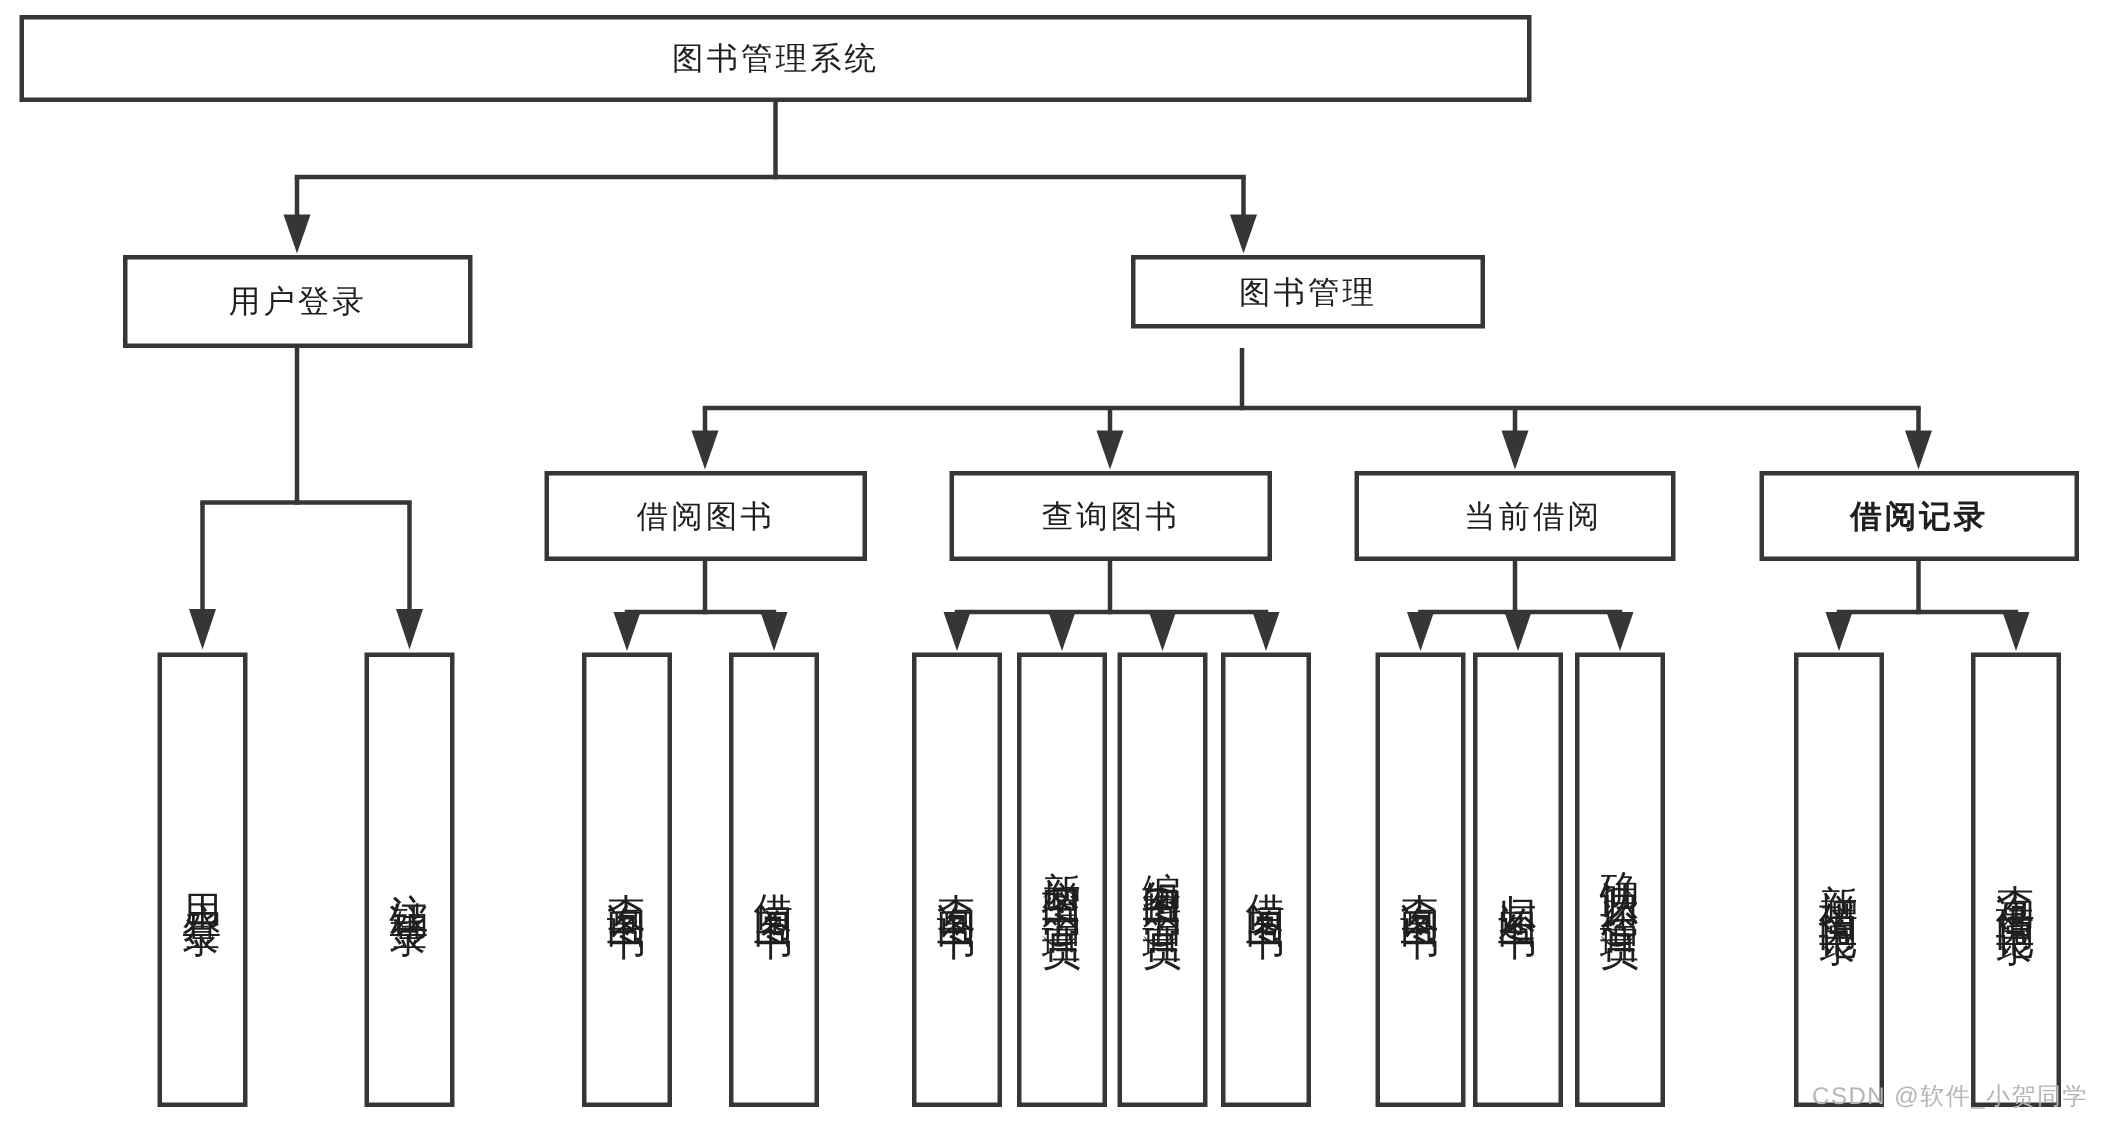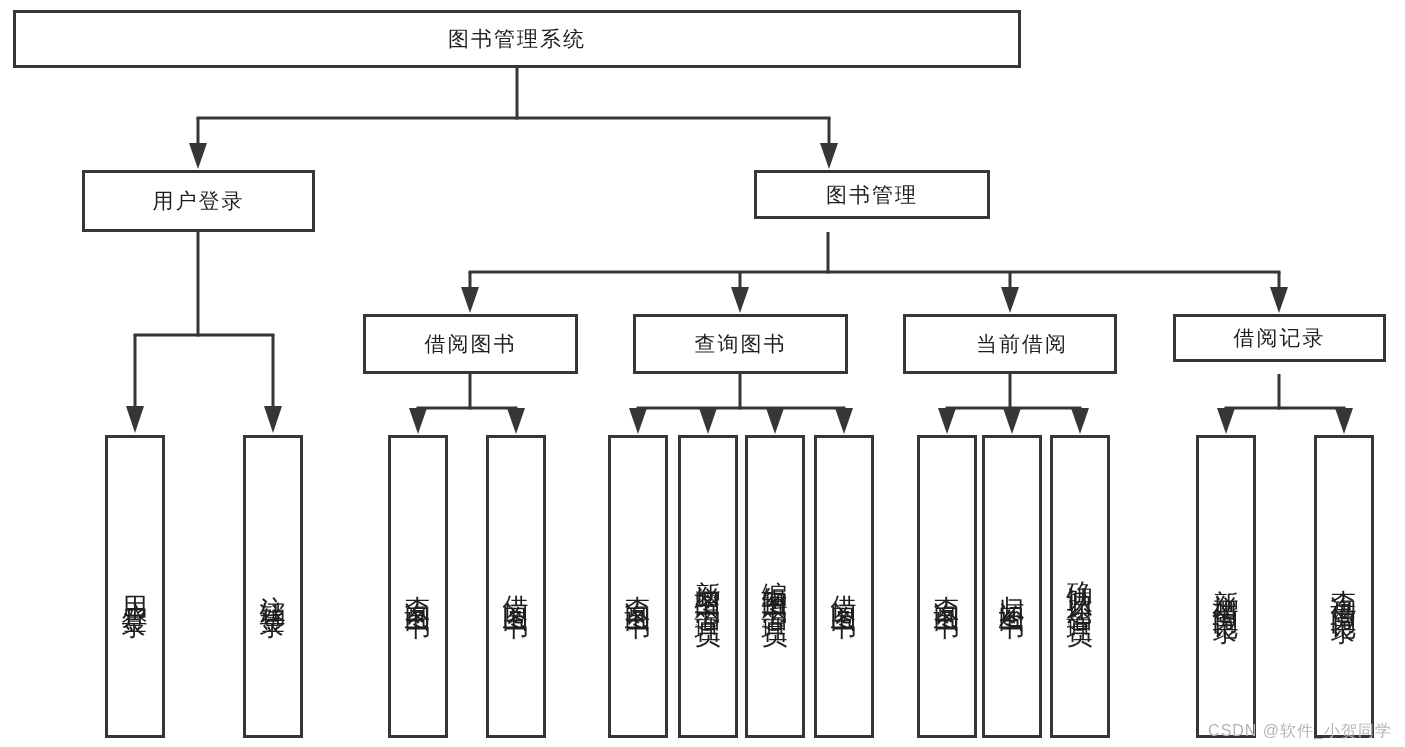--- a/index.html
+++ b/index.html
@@ -144,21 +144,21 @@
 
   <div class="node h" style="left:363px; top:314px; width:215px; height:60px;">
     <span class="lbl">借阅图书</span>
   </div>
   <div class="node h" style="left:633px; top:314px; width:215px; height:60px;">
     <span class="lbl">查询图书</span>
   </div>
   <div class="node h" style="left:903px; top:314px; width:214px; height:60px;padding-left:24px;">
     <span class="lbl">当前借阅</span>
   </div>
-  <div class="node h" style="left:1173px; top:314px; width:213px; height:48px;">
+  <div class="node h" style="left:1173px; top:314px; width:213px; height:60px;font-weight:bold;">
     <span class="lbl">借阅记录</span>
   </div>
 
   <div class="node leaf" style="left:105px; top:435px; width:60px; height:303px;">
     <span class="lbl">用户登录</span>
   </div>
   <div class="node leaf" style="left:243px; top:435px; width:60px; height:303px;">
     <span class="lbl">注销登录</span>
   </div>
 

